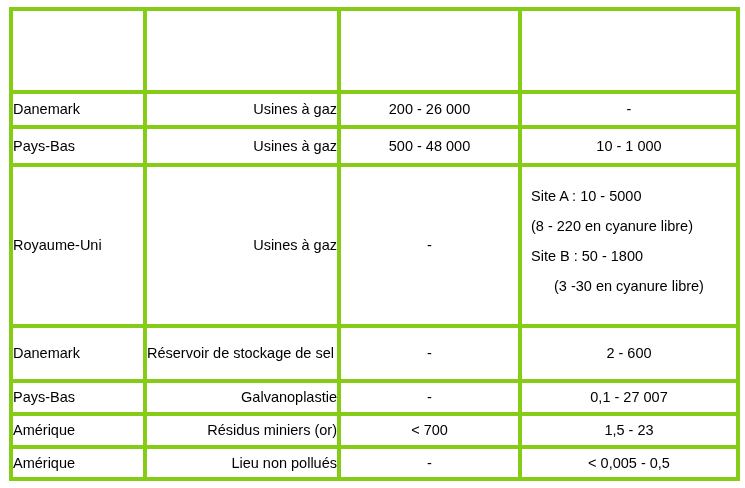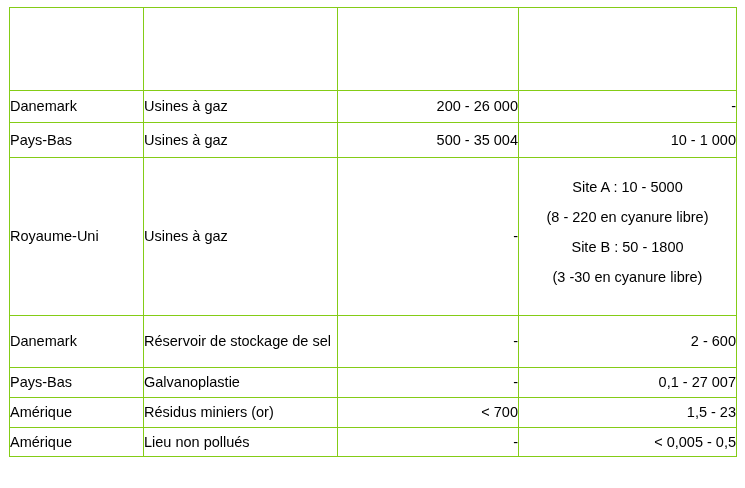--- a/index.html
+++ b/index.html
@@ -27,21 +27,21 @@
     left: 9px;
     top: 7px;
     width: 727px;
     border-collapse: collapse;
     table-layout: fixed;
     background: #ffffff;
   }
 
   table.data-table td,
   table.data-table th {
-    border: 1px solid #84cc16;
+    border: 4px solid #84cc16;
     padding: 0;
     vertical-align: middle;
     background: #ffffff;
   }
 
   
   thead th {
     background: #3a5ba3;
     border: 1px solid #2d4782;
     color: #ffffff;
@@ -66,52 +66,52 @@
     color: #000000;
     line-height: 1.3;
   }
 
   td.cell-lieu {
     text-align: left;
     padding: 4px 0 4px 11px;
   }
 
   td.cell-act {
-    text-align: left;
+    text-align: right;
     padding: 4px 10px 4px 11px;
   }
 
   td.cell-act.justify {
     text-align: justify;
     text-align-last: left;
     margin-left: 32px;
   }
 
   td.cell-num {
-    text-align: right;
+    text-align: center;
     padding: 4px 6px;
   }
 
   
   tr.r1 td { height: 31px; }
   tr.r2 td { height: 34px; }
   tr.r3 td { height: 157px; }
   tr.r4 td { height: 32px; }
   tr.r5 td { height: 51px; }
   tr.r6 td { height: 29px; }
   tr.r7 td { height: 29px; }
   tr.r8 td { height: 28px; }
 
   
   .soil-block {
     padding: 4px 9px;
   }
   .soil-block p {
     margin: 0 0 11px 0;
-    text-align: center;
+    text-align: left;
     line-height: 1.32;
   }
   .soil-block p:last-child {
     margin-bottom: 8px;
   }
   .soil-block p.justified {
     text-align: justify;
     text-align-last: center;
   }
 </style>
@@ -142,21 +142,21 @@
       <tr class="r1">
         <td class="cell-lieu">Danemark</td>
         <td class="cell-act">Usines à gaz</td>
         <td class="cell-num">200 - 26 000</td>
         <td class="cell-num">-</td>
       </tr>
 
       <tr class="r2">
         <td class="cell-lieu">Pays-Bas</td>
         <td class="cell-act">Usines à gaz</td>
-        <td class="cell-num">500 - 35 004</td>
+        <td class="cell-num">500 - 48 000</td>
         <td class="cell-num">10 - 1 000</td>
       </tr>
 
       <tr class="r3">
         <td class="cell-lieu">Royaume-Uni</td>
         <td class="cell-act">Usines à gaz</td>
         <td class="cell-num">-</td>
         <td>
           <div class="soil-block">
             <p>Site A : 10 - 5000</p>

